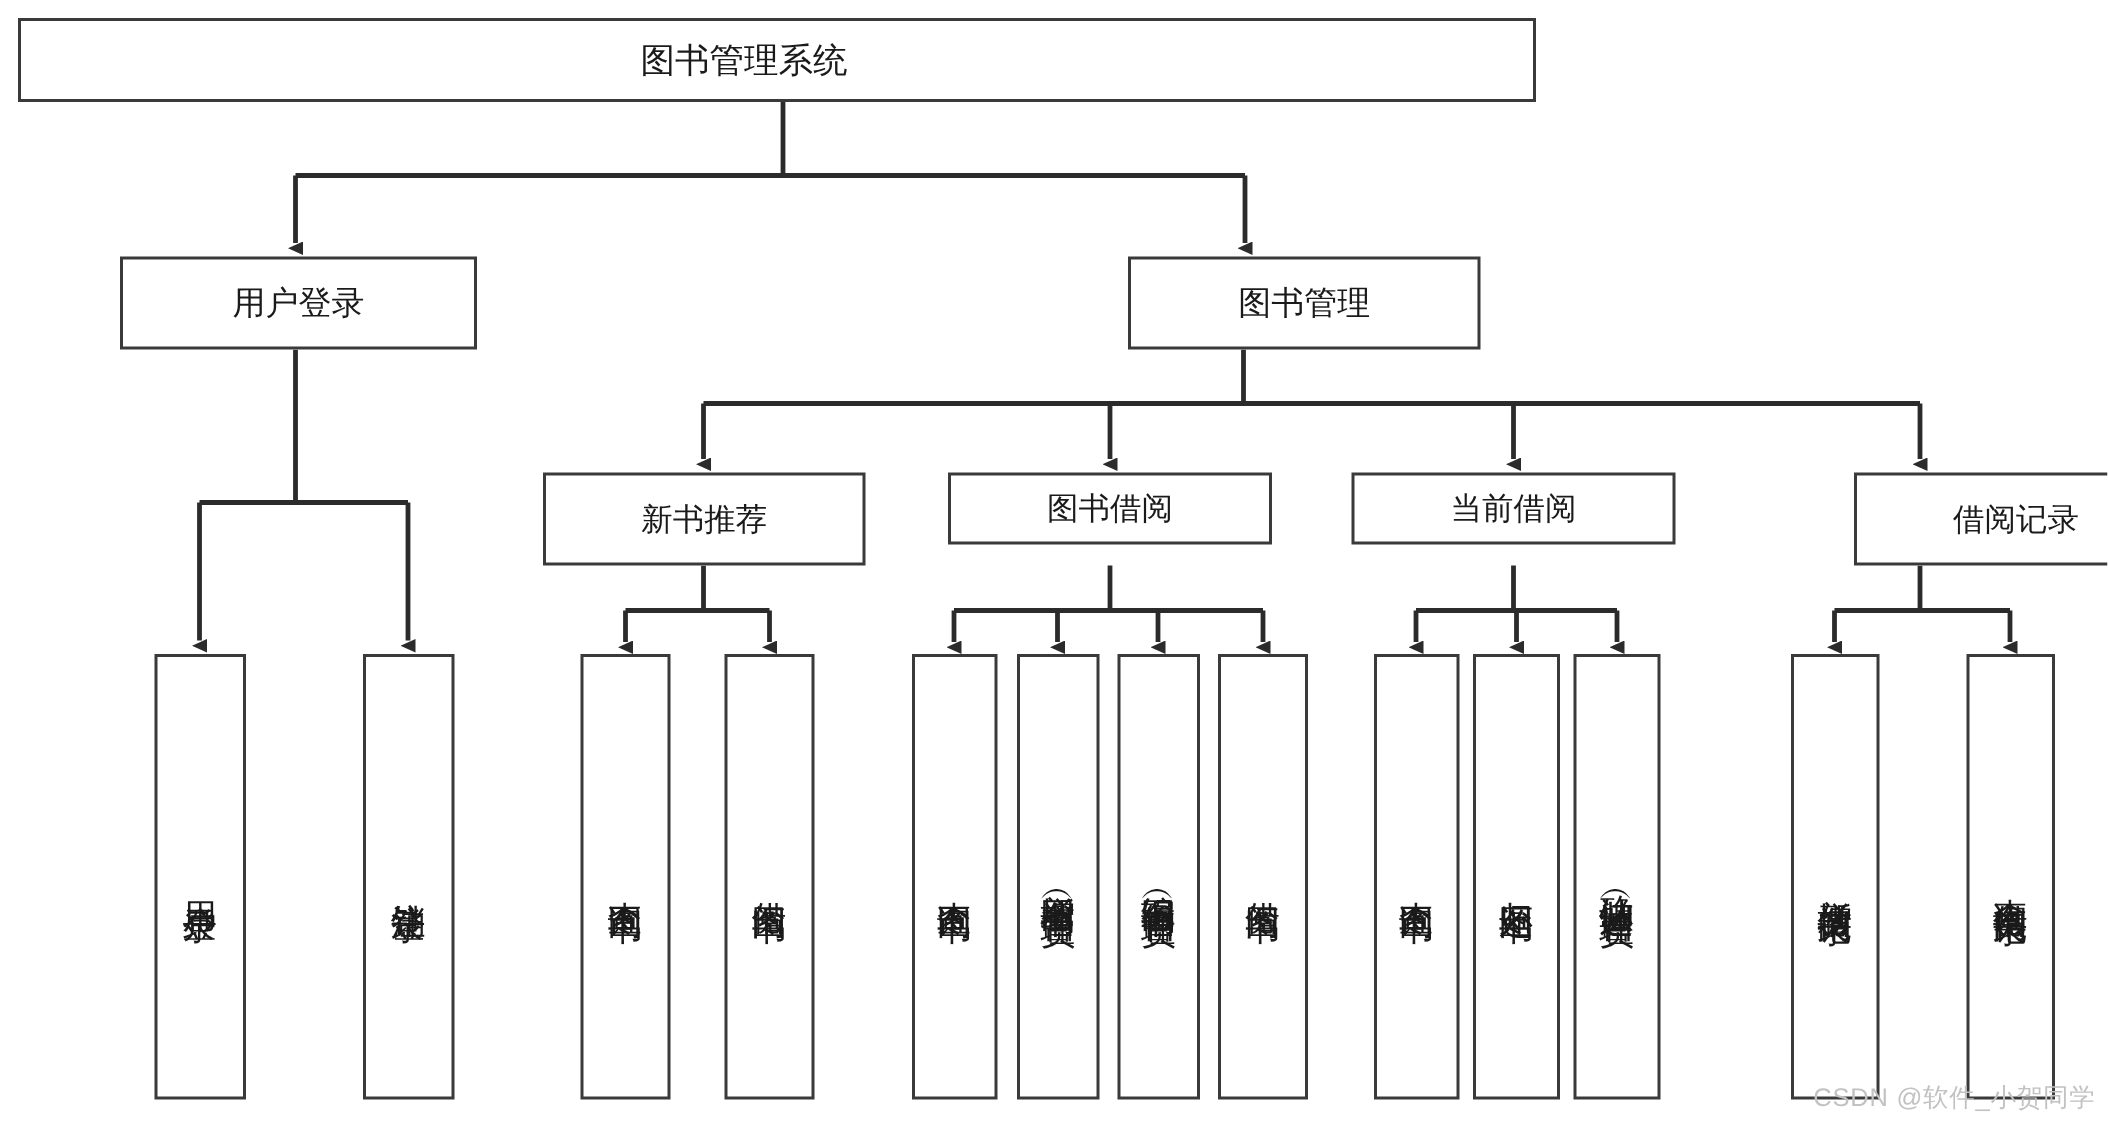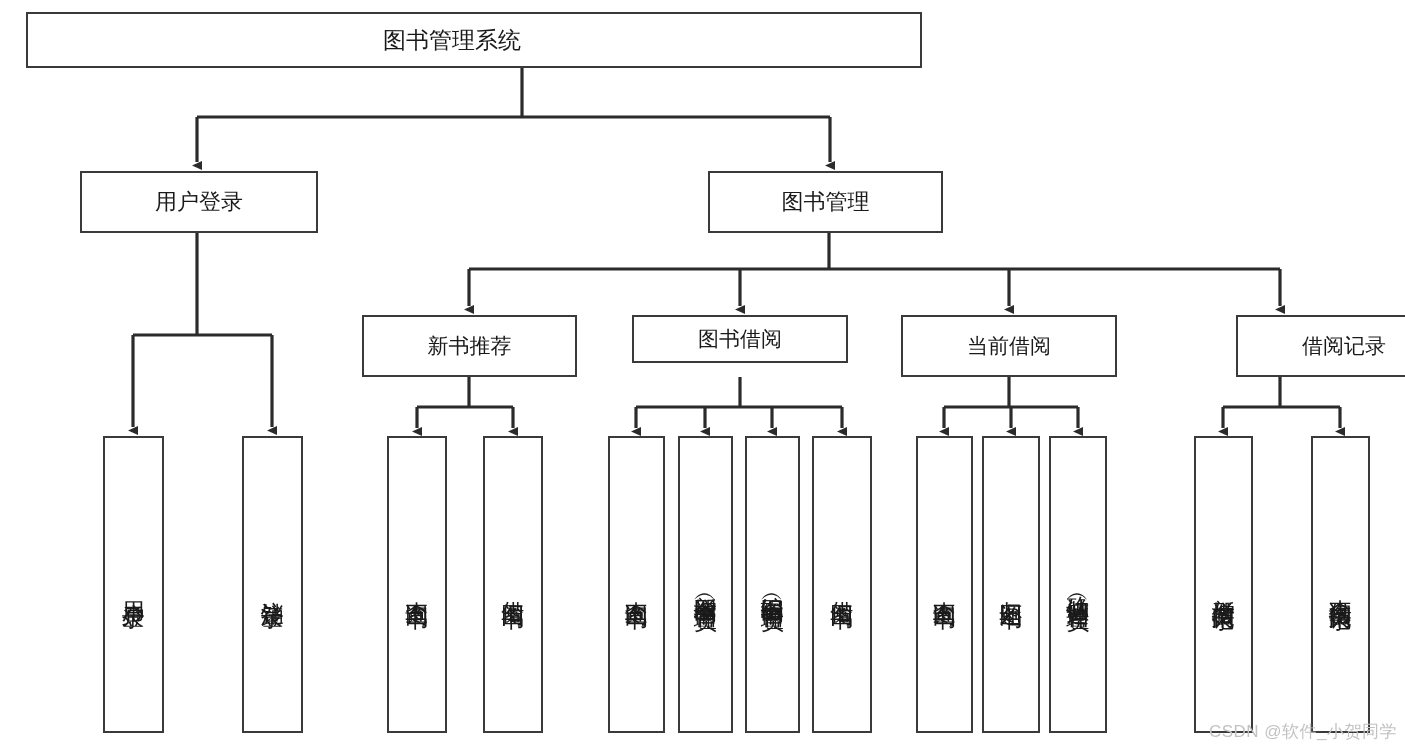--- a/index.html
+++ b/index.html
@@ -127,38 +127,38 @@
       <path d="M1011,407 L1011,428" marker-end="url(#arrow)"></path>
       <path d="M1078,407 L1078,428" marker-end="url(#arrow)"></path>
 
       <path d="M1280,377 L1280,407"></path>
       <path d="M1223,407 L1340,407"></path>
       <path d="M1223,407 L1223,428" marker-end="url(#arrow)"></path>
       <path d="M1340,407 L1340,428" marker-end="url(#arrow)"></path>
     </g>
   </svg>
 
-  <div class="node root" style="left:26px; top:12px; width:896px; height:56px;padding-left:44px;">
+  <div class="node root" style="left:12px; top:12px; width:1012px; height:56px;padding-left:44px;">
     <span class="label">图书管理系统</span>
   </div>
 
   <div class="node level2" style="left:80px; top:171px; width:238px; height:62px;">
     <span class="label">用户登录</span>
   </div>
-  <div class="node level2" style="left:708px; top:171px; width:235px; height:62px;">
+  <div class="node level2" style="left:752px; top:171px; width:235px; height:62px;">
     <span class="label">图书管理</span>
   </div>
 
   <div class="node level3" style="left:362px; top:315px; width:215px; height:62px;">
     <span class="label">新书推荐</span>
   </div>
   <div class="node level3" style="left:632px; top:315px; width:216px; height:48px;text-align:center;">
     <span class="label">图书借阅</span>
   </div>
-  <div class="node level3" style="left:901px; top:315px; width:216px; height:62px;justify-content:center;">
+  <div class="node level3" style="left:901px; top:315px; width:216px; height:48px;justify-content:center;">
     <span class="label">当前借阅</span>
   </div>
   <div class="node level3" style="left:1236px; top:315px; width:216px; height:62px;">
     <span class="label">借阅记录</span>
   </div>
 
   <div class="node leaf" style="left:103px; top:436px; width:61px; height:297px;">
     <span class="label">用户登录</span>
   </div>
   <div class="node leaf" style="left:242px; top:436px; width:61px; height:297px;">

